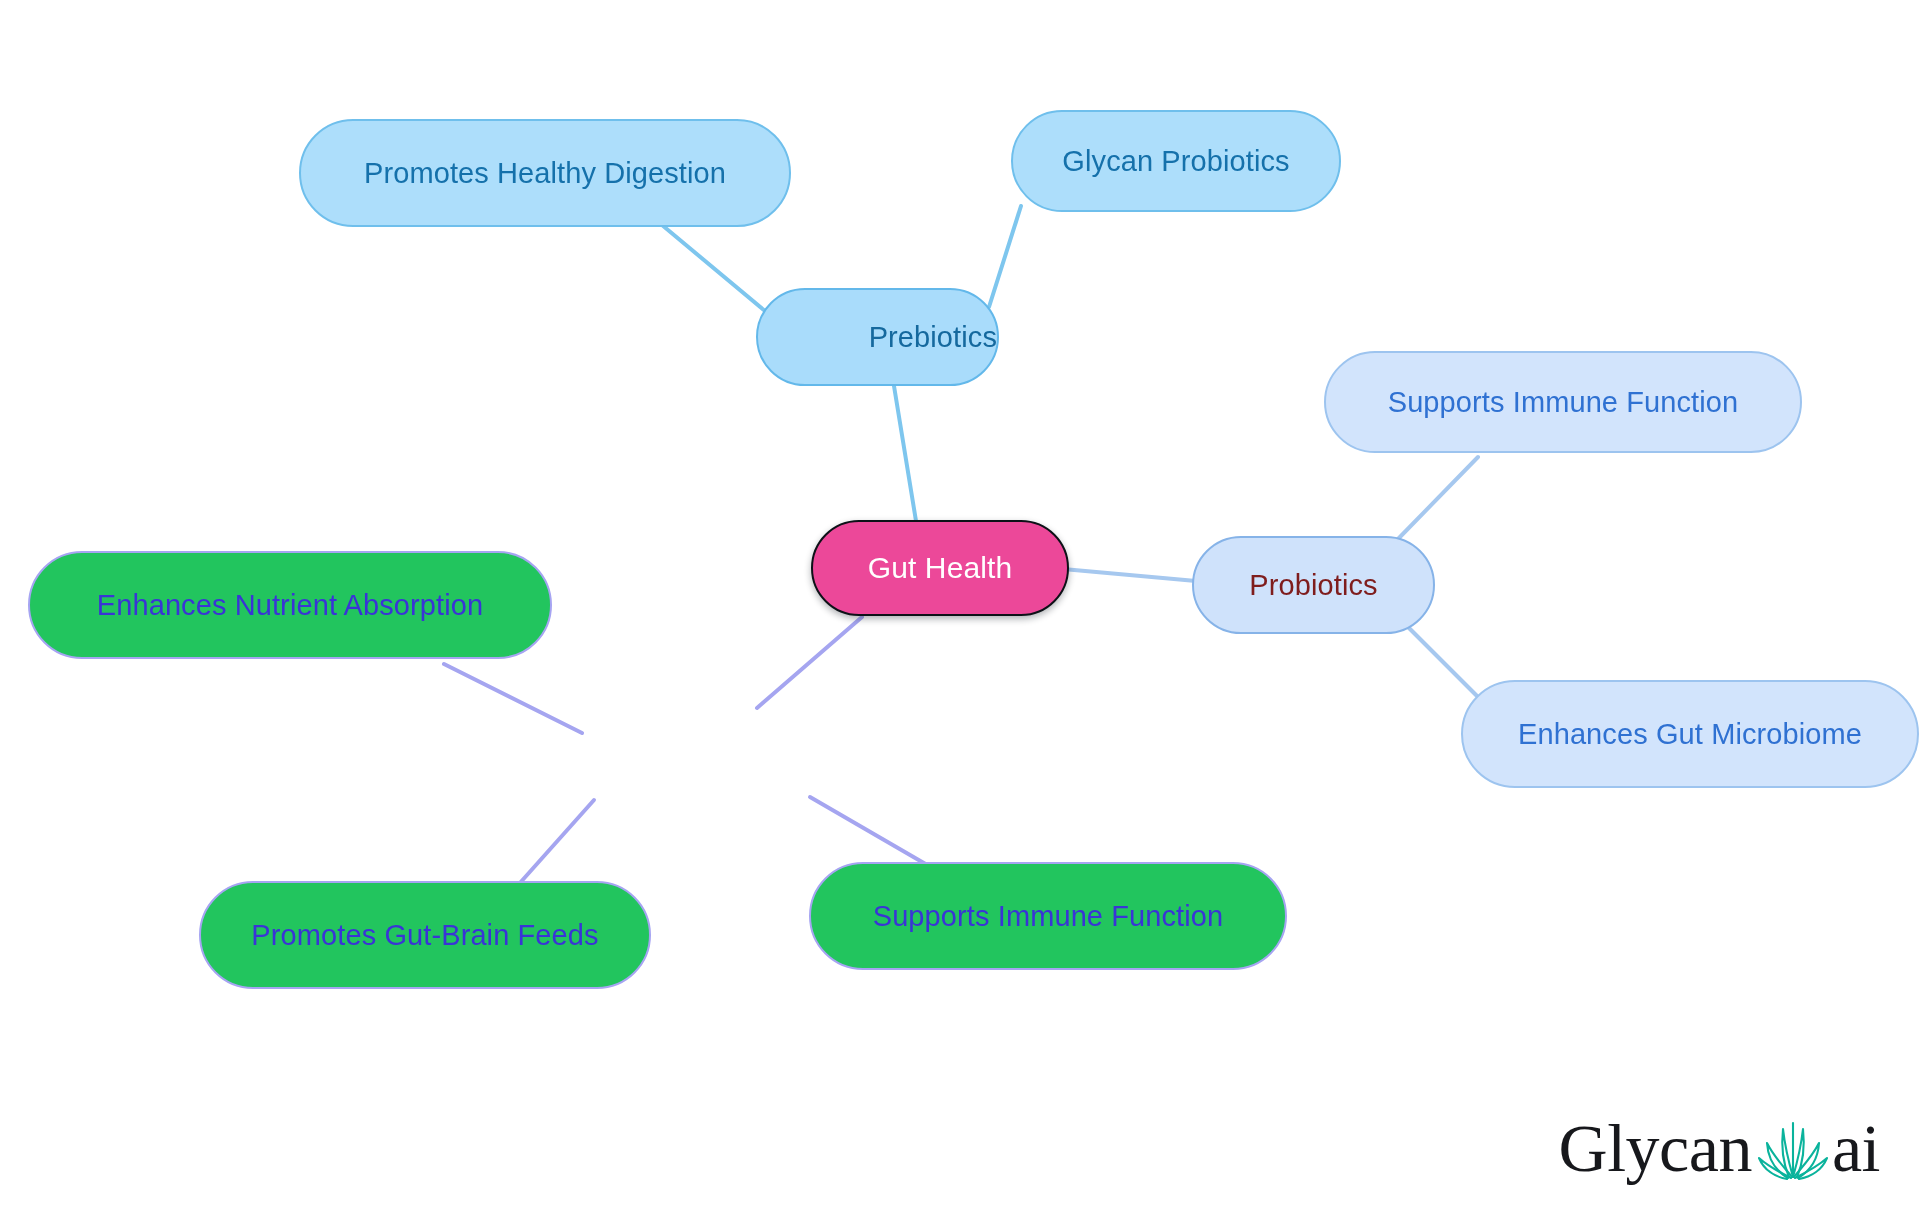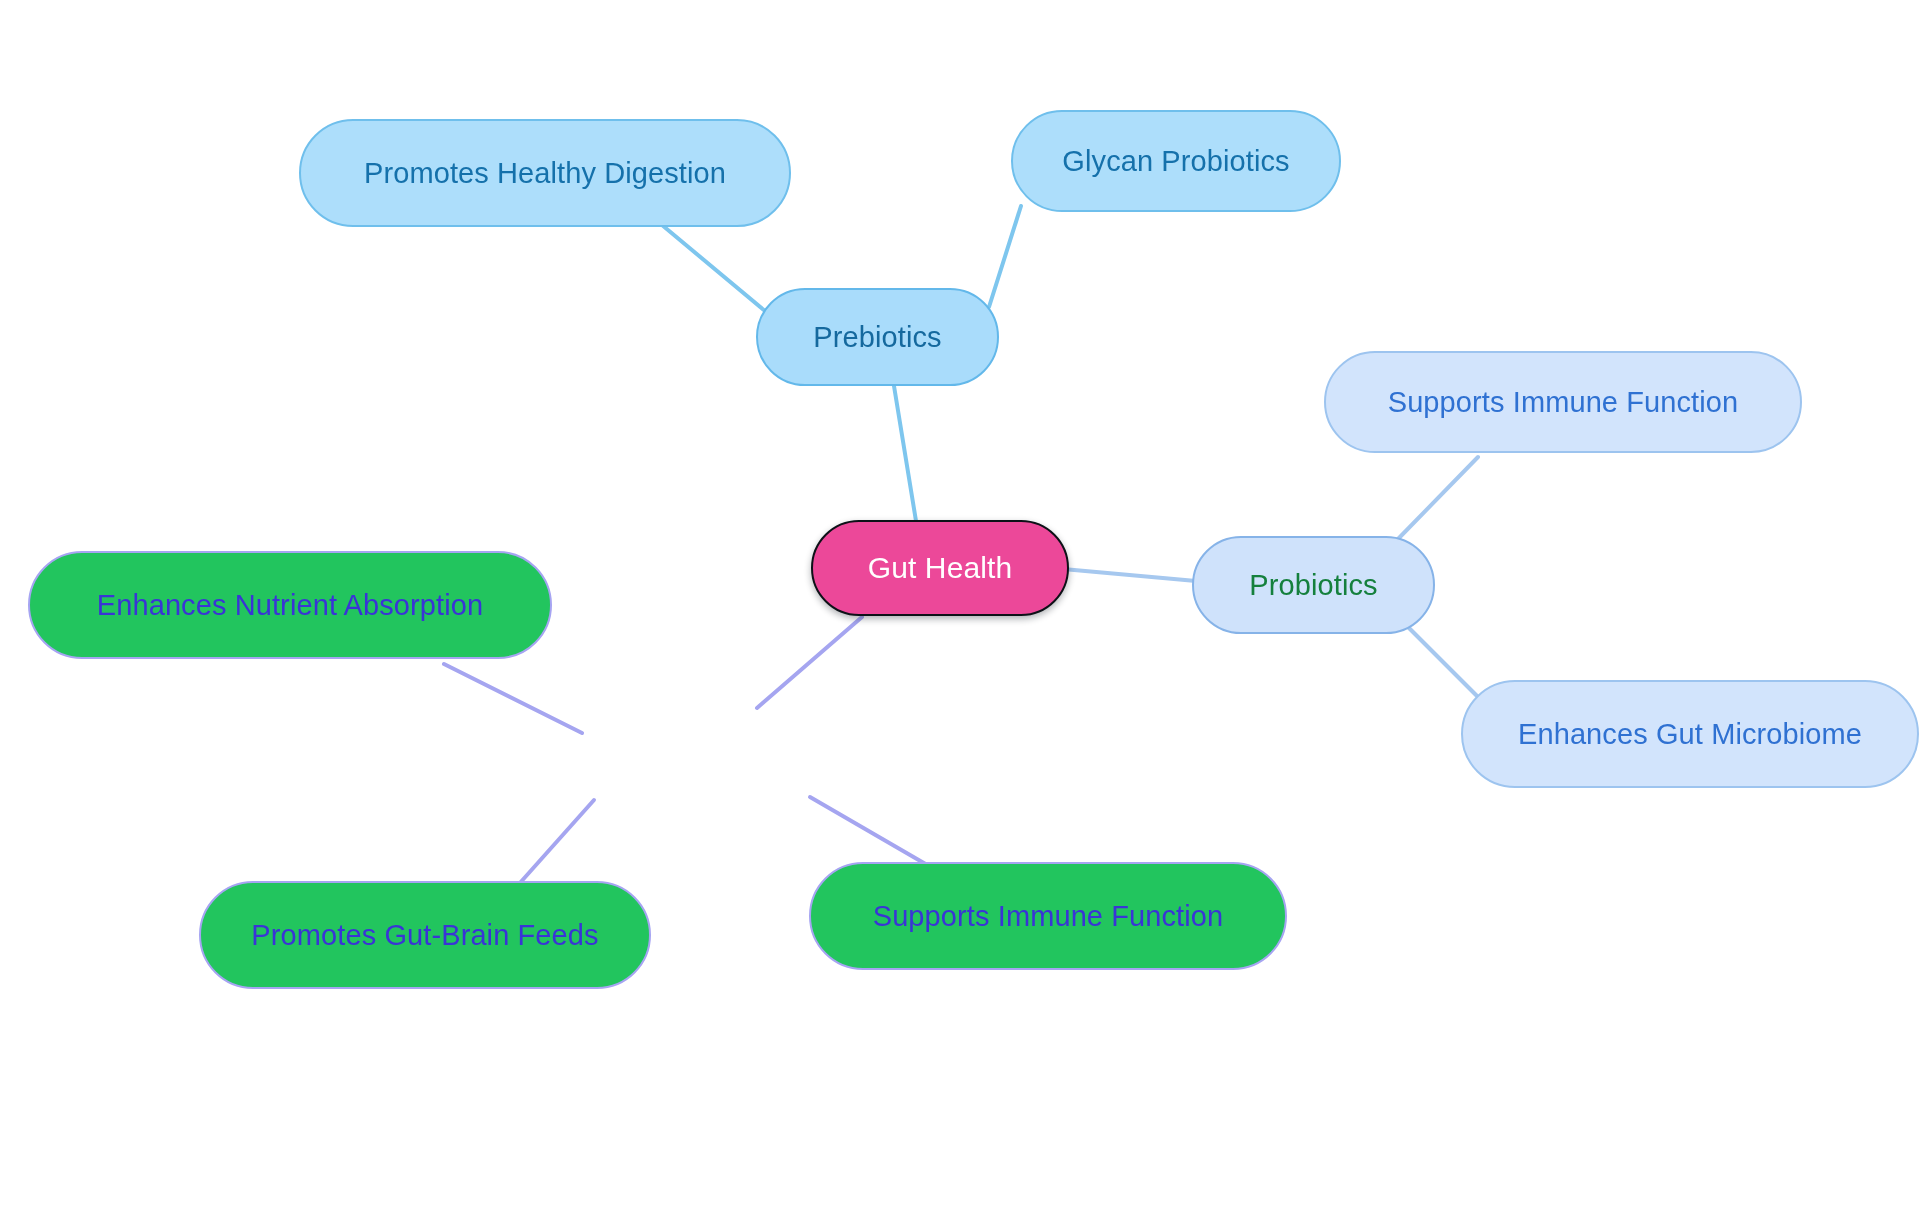--- a/index.html
+++ b/index.html
@@ -53,33 +53,34 @@
     font-size: 30px;
     box-shadow: 0 3px 7px rgba(15, 20, 30, 0.33);
   }
 
   
   .node-pre {
     background: #a9dcfb;
     border-color: #63b8ea;
     color: #15699e;
     font-size: 29px;
+    justify-content: flex-end;
   }
   .node-pre-child {
     background: #addefb;
     border-color: #6fbfec;
     color: #1571ab;
     font-size: 29px;
   }
 
   
   .node-pro {
     background: #cfe2fb;
     border-color: #86b3e8;
-    color: #15803d;
+    color: #7f1d1d;
     font-size: 29px;
   }
   .node-pro-child {
     background: #d2e4fc;
     border-color: #9dc4ef;
     color: #2f71d2;
     font-size: 29px;
   }
 
   
@@ -173,14 +174,29 @@
   </div>
 
   <div class="node node-post-child" style="left:199px; top:881px; width:452px; height:108px;">
     <span class="label">Promotes Gut-Brain Feeds</span>
   </div>
 
   <div class="node node-post-child" style="left:809px; top:862px; width:478px; height:108px;">
     <span class="label">Supports Immune Function</span>
   </div>
 
+  <div id="brand">
+    <span class="word">Glycan</span>
+    <span class="mark">
+      <svg width="74" height="62" viewBox="0 0 74 62" xmlns="http://www.w3.org/2000/svg" fill="none" stroke="#0ab39c" stroke-width="2.1" stroke-linecap="round" stroke-linejoin="round">
+        <path d="M37 58 C37 44 37 26 37 4"></path>
+        <path d="M37 58 C33 44 29 28 27 10 C25 28 27 44 33 58"></path>
+        <path d="M37 58 C41 44 45 28 47 10 C49 28 47 44 41 58"></path>
+        <path d="M36 58 C28 48 18 38 11 24 C12 40 20 52 32 59"></path>
+        <path d="M38 58 C46 48 56 38 63 24 C62 40 54 52 42 59"></path>
+        <path d="M35 59 C25 54 13 48 3 39 C8 51 19 58 31 60"></path>
+        <path d="M39 59 C49 54 61 48 71 39 C66 51 55 58 43 60"></path>
+      </svg>
+    </span>
+    <span class="word">ai</span>
+  </div>
 
 </div>
 
 </body></html>

